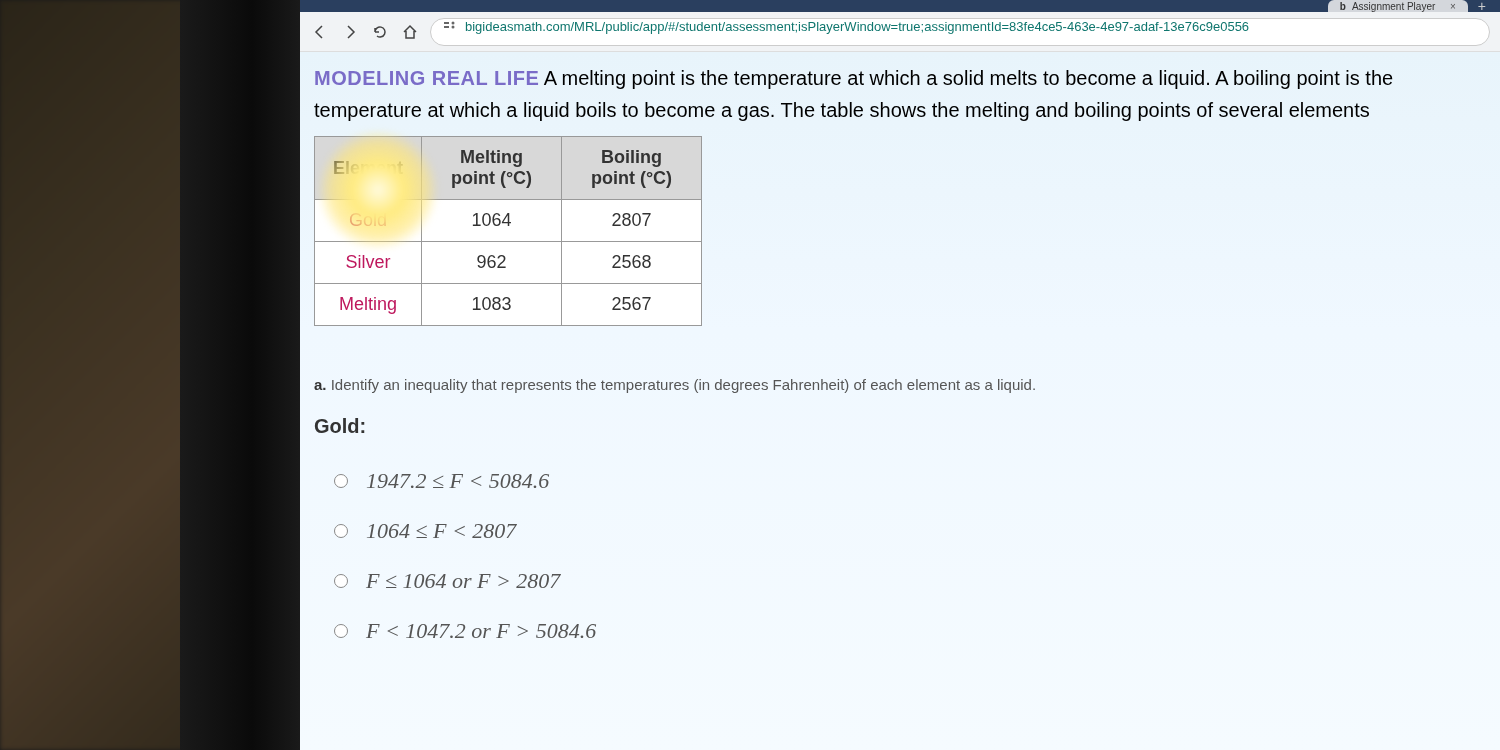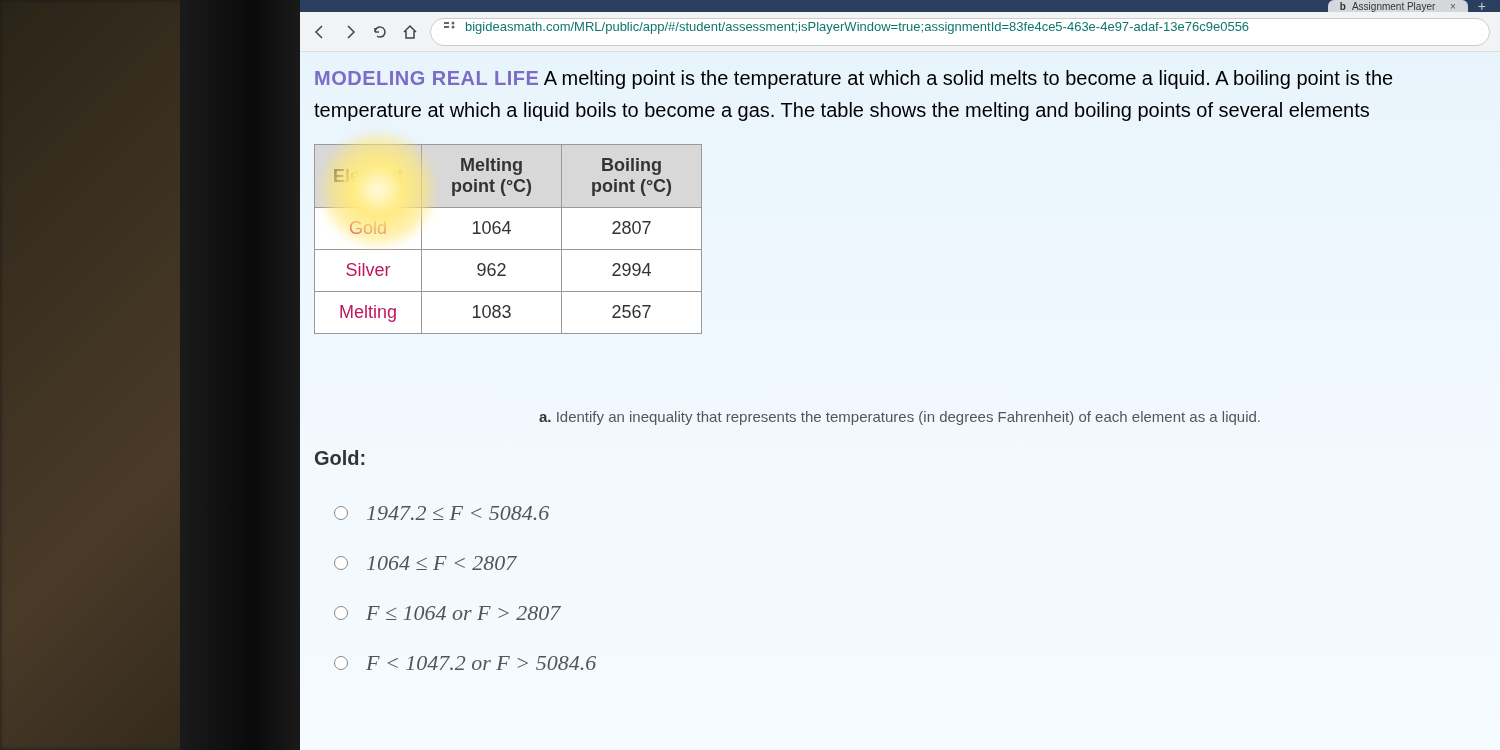--- a/index.html
+++ b/index.html
@@ -114,21 +114,21 @@
       font-size: 20px;
       line-height: 1.6;
       color: #000;
     }
     .heading-label {
       font-weight: bold;
       color: #7a6cc8;
       letter-spacing: 0.5px;
     }
     .table-wrap {
-      margin-top: 18px;
+      margin-top: 10px;
       display: inline-block;
     }
     table {
       border-collapse: collapse;
       background: #fff;
     }
     th, td {
       border: 1px solid #999;
       padding: 10px 18px;
       text-align: center;
@@ -139,24 +139,23 @@
       background: #d8d8d8;
       font-weight: bold;
       text-align: center;
       font-size: 18px;
     }
     th:first-child { width: 90px; }
     th:nth-child(2) { width: 140px; }
     th:nth-child(3) { width: 140px; }
     td:first-child { color: #be185d; }
     .question-part {
-      margin-top: 70px;
+      margin-top: 46px;
       font-size: 15px;
       color: #555;
-      text-align: center;
     }
     .part-label { font-weight: bold; color: #333; }
     .element-label {
       margin-top: 22px;
       font-size: 20px;
       font-weight: bold;
       color: #333;
     }
     .options {
       margin-top: 30px;
@@ -267,21 +266,21 @@
         </thead>
         <tbody>
           <tr>
             <td>Gold</td>
             <td>1064</td>
             <td>2807</td>
           </tr>
           <tr>
             <td>Silver</td>
             <td>962</td>
-            <td>2994</td>
+            <td>2568</td>
           </tr>
           <tr>
             <td>Melting</td>
             <td>1083</td>
             <td>2567</td>
           </tr>
         </tbody>
       </table>
     </div>
 

